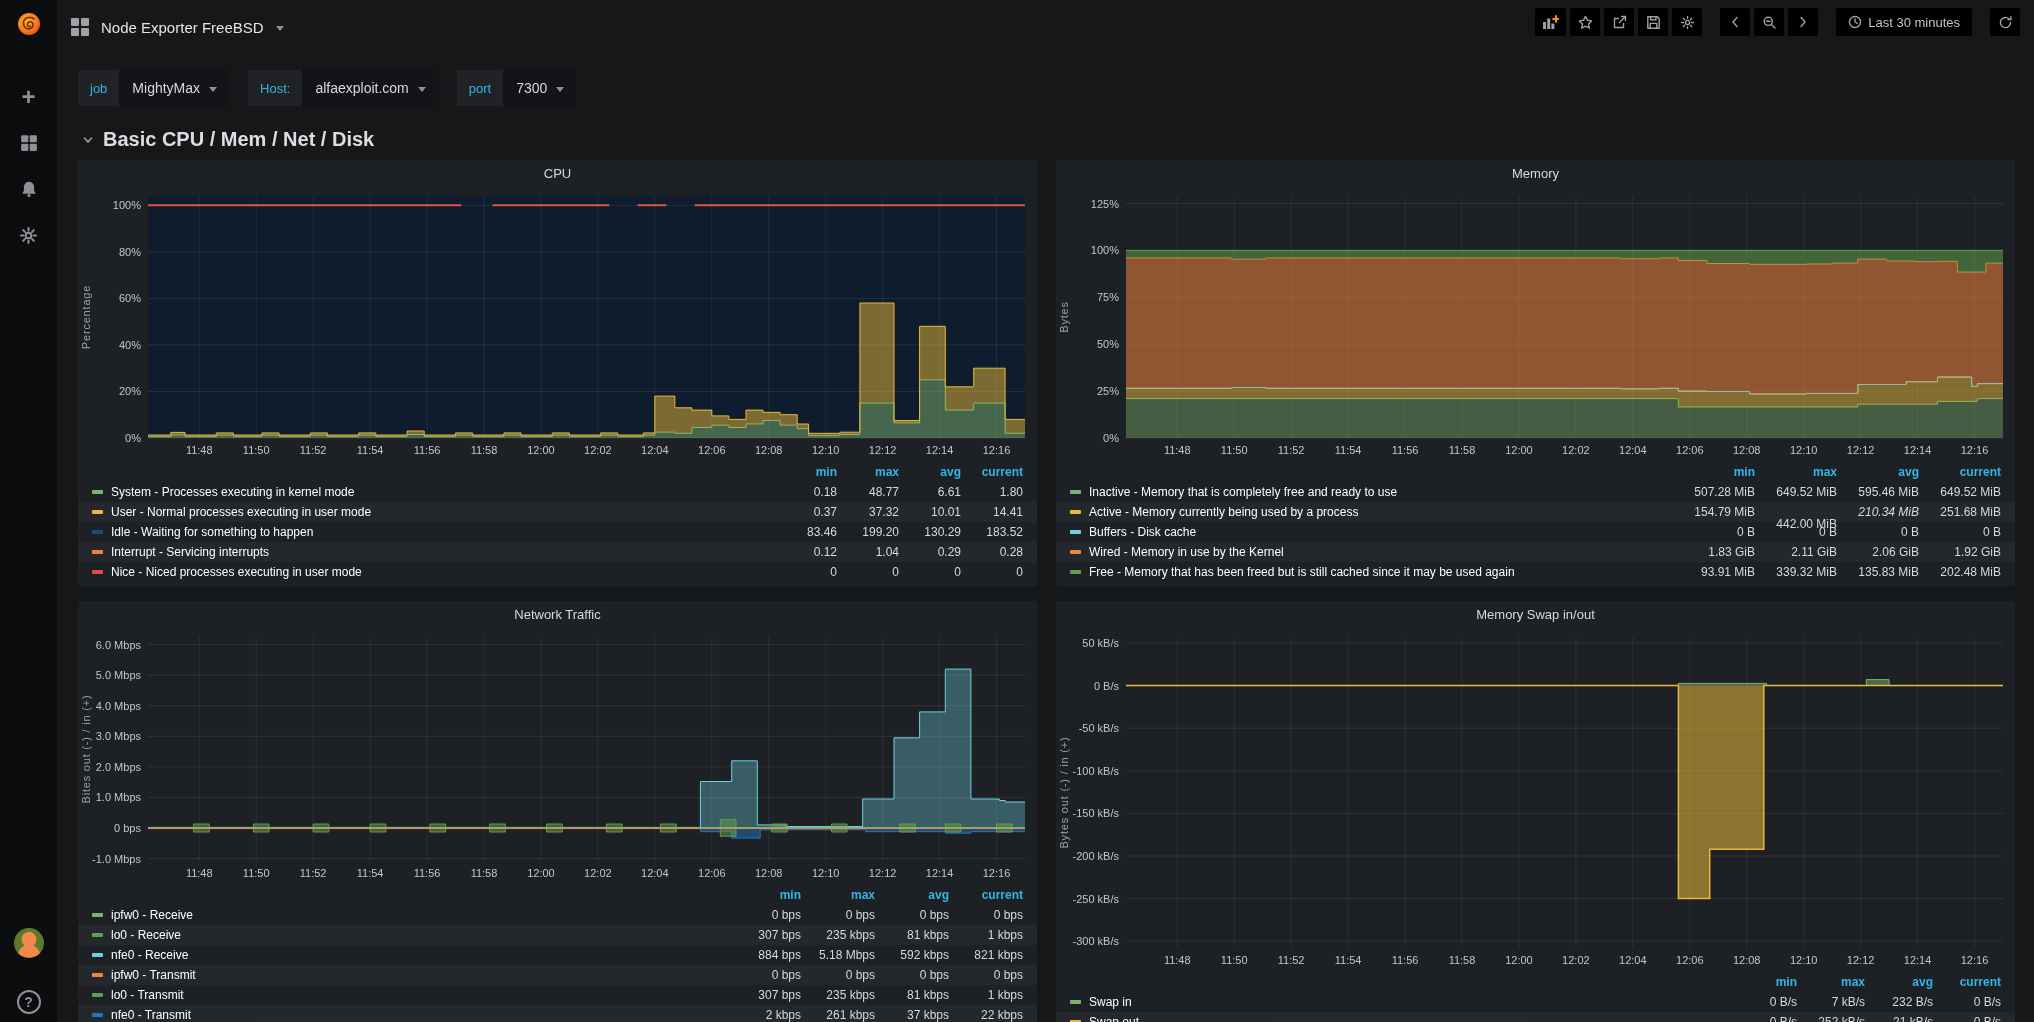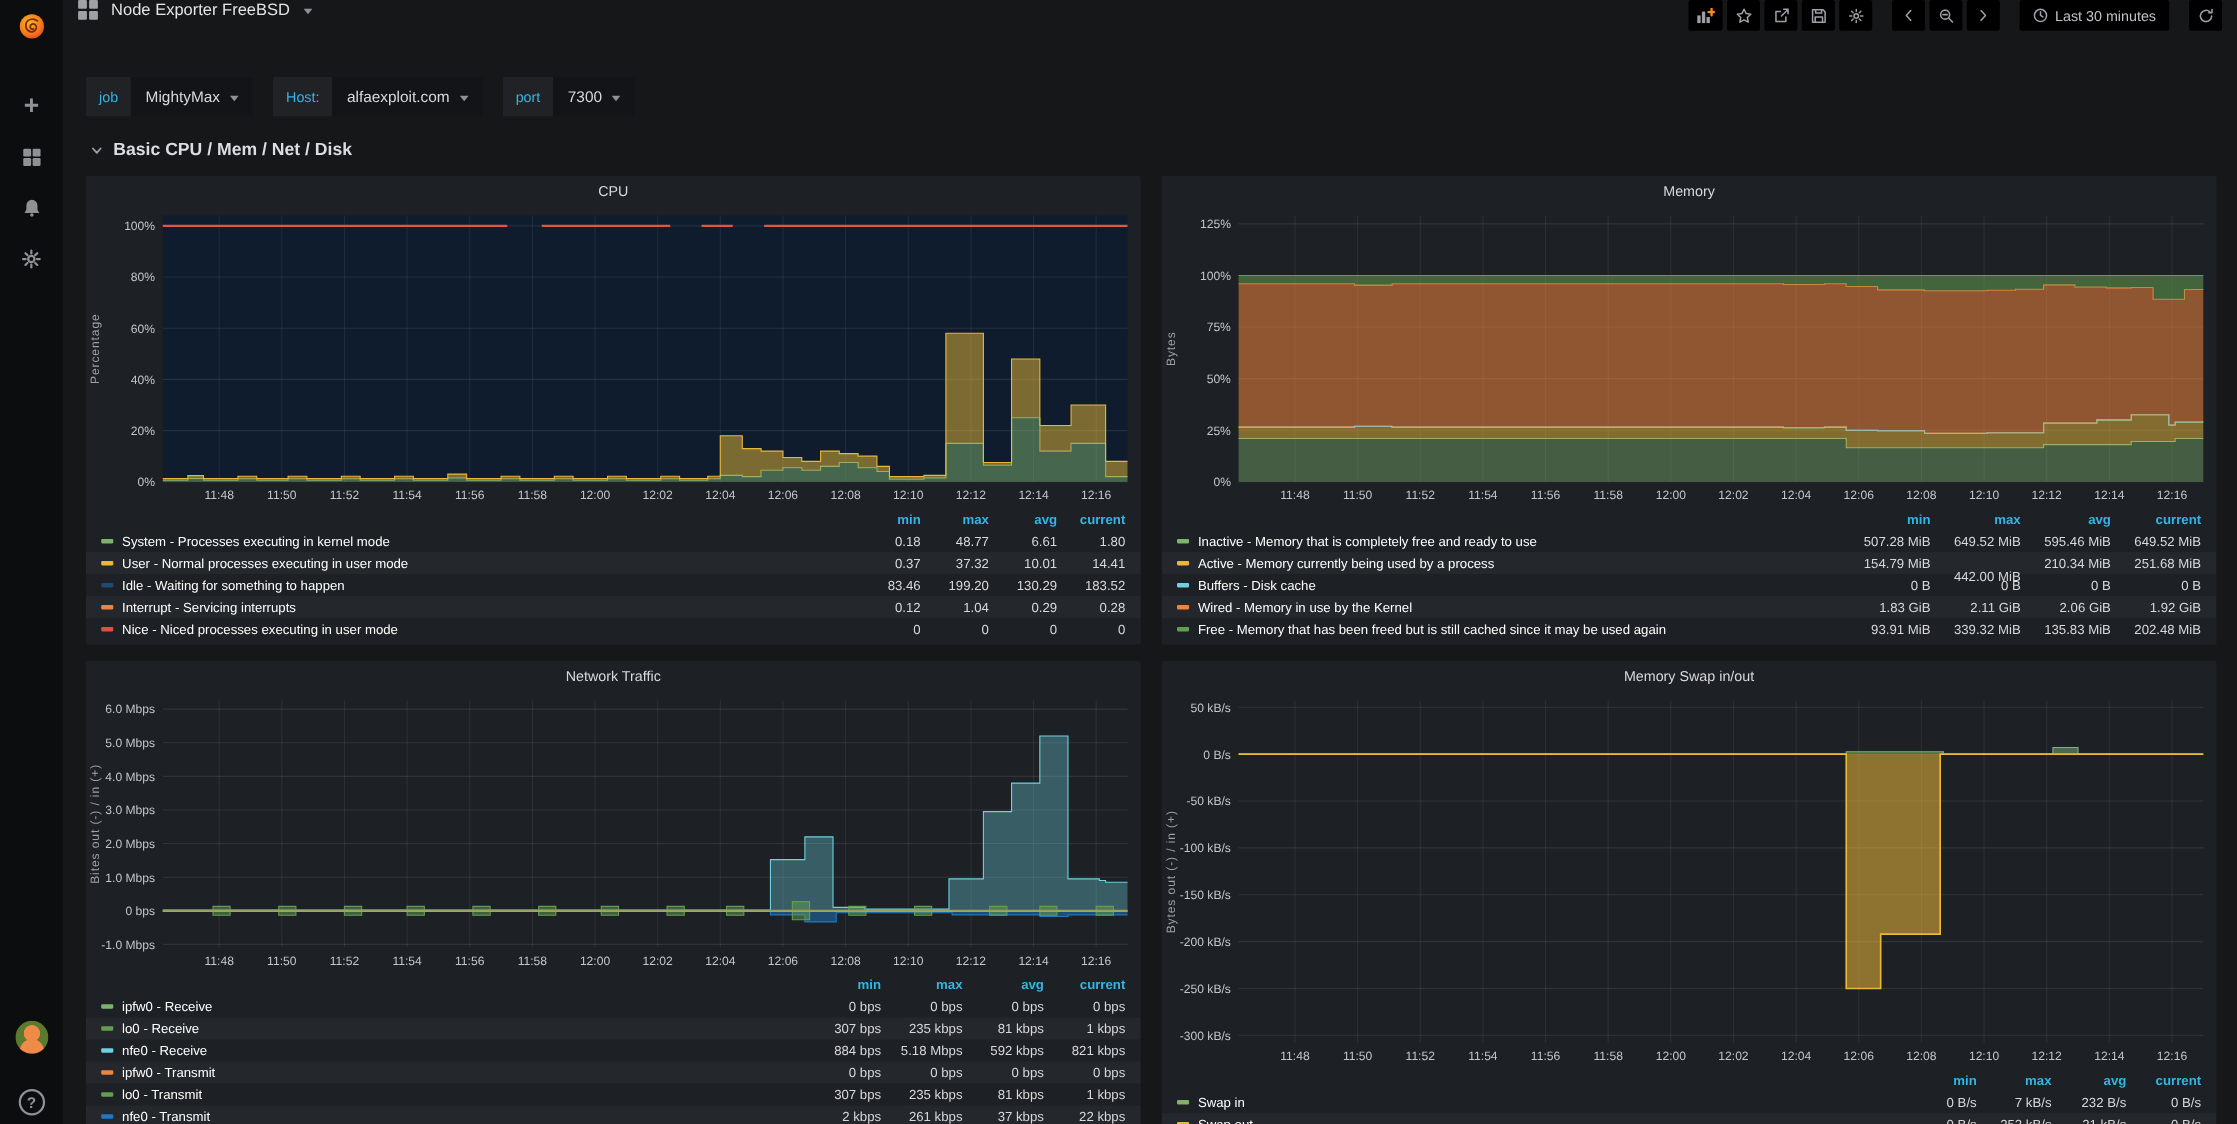--- a/index.html
+++ b/index.html
@@ -19,21 +19,21 @@
   .side-bottom { position:absolute; bottom:8px; left:0; width:57px; display:flex; flex-direction:column; align-items:center; gap:32px; }
   .avatar { width:30px; height:30px; border-radius:50%;
             background-color:#5c7a2e;
             background-image: radial-gradient(circle at 50% 38%, #ef8a49 0 30%, rgba(0,0,0,0) 32%),
                               radial-gradient(circle at 50% 92%, #ef8a49 0 34%, rgba(0,0,0,0) 36%);
             cursor:pointer; }
   .help-circle { width:24px; height:24px; border-radius:50%; border:2px solid #8e9196; color:#8e9196;
                  display:flex; align-items:center; justify-content:center; font-size:14px; font-weight:700; cursor:pointer; }
 
   
-  .navbar { position:absolute; left:57px; top:0; width:1977px; height:48px; display:flex; align-items:flex-start; padding:0 14px; }
+  .navbar { position:absolute; left:57px; top:0; width:1977px; height:48px; display:flex; align-items:flex-end; padding:12px 14px; }
   .nav-left { display:flex; align-items:center; gap:12px; cursor:pointer; }
   .dash-grid-icon { display:grid; grid-template-columns:8px 8px; grid-template-rows:8px 8px; gap:2px; }
   .dash-grid-icon i { background:#9fa1a5; border-radius:1px; }
   .nav-title { font-size:15px; font-weight:500; color:#e3e4e6; }
   .caret-down { width:0; height:0; border-left:4px solid transparent; border-right:4px solid transparent; border-top:5px solid #8e9196; margin-top:2px; }
   .nav-right { margin-left:auto; display:flex; align-items:center; gap:4px; }
   .navbtn { height:28px; min-width:30px; padding:0 7px; background:#000000; border-radius:2px;
             display:flex; align-items:center; justify-content:center; color:#9da0a6; cursor:pointer; }
   .nav-gap { width:10px; }
   .timepicker { gap:6px; font-size:13px; color:#c0c2c6; padding:0 12px; }
@@ -41,21 +41,21 @@
 
   
   .submenu { position:absolute; left:78px; top:70px; display:flex; gap:18px; }
   .varchip { display:flex; height:36px; border-radius:2px; overflow:hidden; cursor:pointer; }
   .varchip .vlabel { background:#202226; color:#33b5e5; font-size:13px; display:flex; align-items:center; padding:0 12px; }
   .varchip .vvalue { background:#131417; color:#d8d9da; font-size:14px; display:flex; align-items:center; gap:9px; padding:0 13px; }
   .varchip .caret-down { border-top-color:#8e9196; }
 
   
   .section-row { position:absolute; left:82px; top:128px; display:flex; align-items:center; gap:9px; cursor:pointer; }
-  .section-title { font-size:16px; font-weight:600; color:#dcdde0; }
+  .section-title { font-size:20px; font-weight:600; color:#dcdde0; }
 
   
   .panels { position:absolute; left:78px; top:160px; width:1937px;
             display:grid; grid-template-columns:959px 959px; grid-template-rows:426px 430px;
             column-gap:19px; row-gap:15px; }
   .panel { background:#1d2024; border-radius:2px; display:flex; flex-direction:column; overflow:hidden; }
   .panel h2 { margin:0; height:28px; line-height:28px; text-align:center; font-size:13px; font-weight:500; color:#d8d9da; cursor:pointer; }
   .chartblock { position:relative; width:100%; }
   .chartblock svg { display:block; width:100%; height:100%; }
 
@@ -423,21 +423,21 @@
           <span class="val" style="width: 82px;">507.28 MiB</span>
           <span class="val" style="width: 82px;">649.52 MiB</span>
           <span class="val" style="width: 82px;">595.46 MiB</span>
           <span class="val" style="width: 82px;">649.52 MiB</span>
         </div>
         <div class="lrow odd">
           <span class="swatch" style="background: rgb(234, 184, 57);"></span>
           <span class="lbl">Active - Memory currently being used by a process</span>
           <span class="val" style="width: 82px;">154.79 MiB</span>
           <span class="val" style="width: 82px; margin-top: 24px;">442.00 MiB</span>
-          <span class="val" style="width: 82px;">210.34 MiB</span>
+          <span class="val" style="width: 82px; font-style: italic;">210.34 MiB</span>
           <span class="val" style="width: 82px;">251.68 MiB</span>
         </div>
         <div class="lrow">
           <span class="swatch" style="background: rgb(110, 208, 224);"></span>
           <span class="lbl">Buffers - Disk cache</span>
           <span class="val" style="width: 82px;">0 B</span>
           <span class="val" style="width: 82px;">0 B</span>
           <span class="val" style="width: 82px;">0 B</span>
           <span class="val" style="width: 82px;">0 B</span>
         </div>

